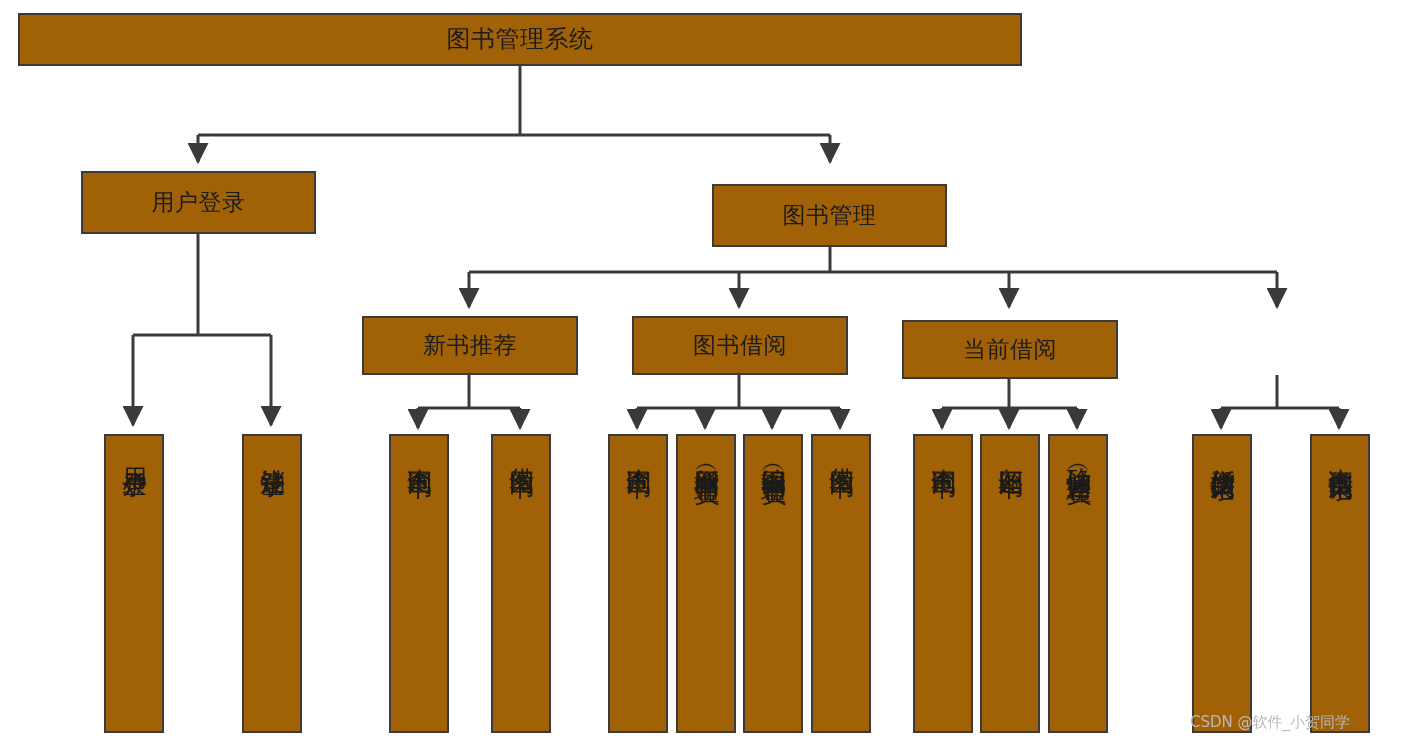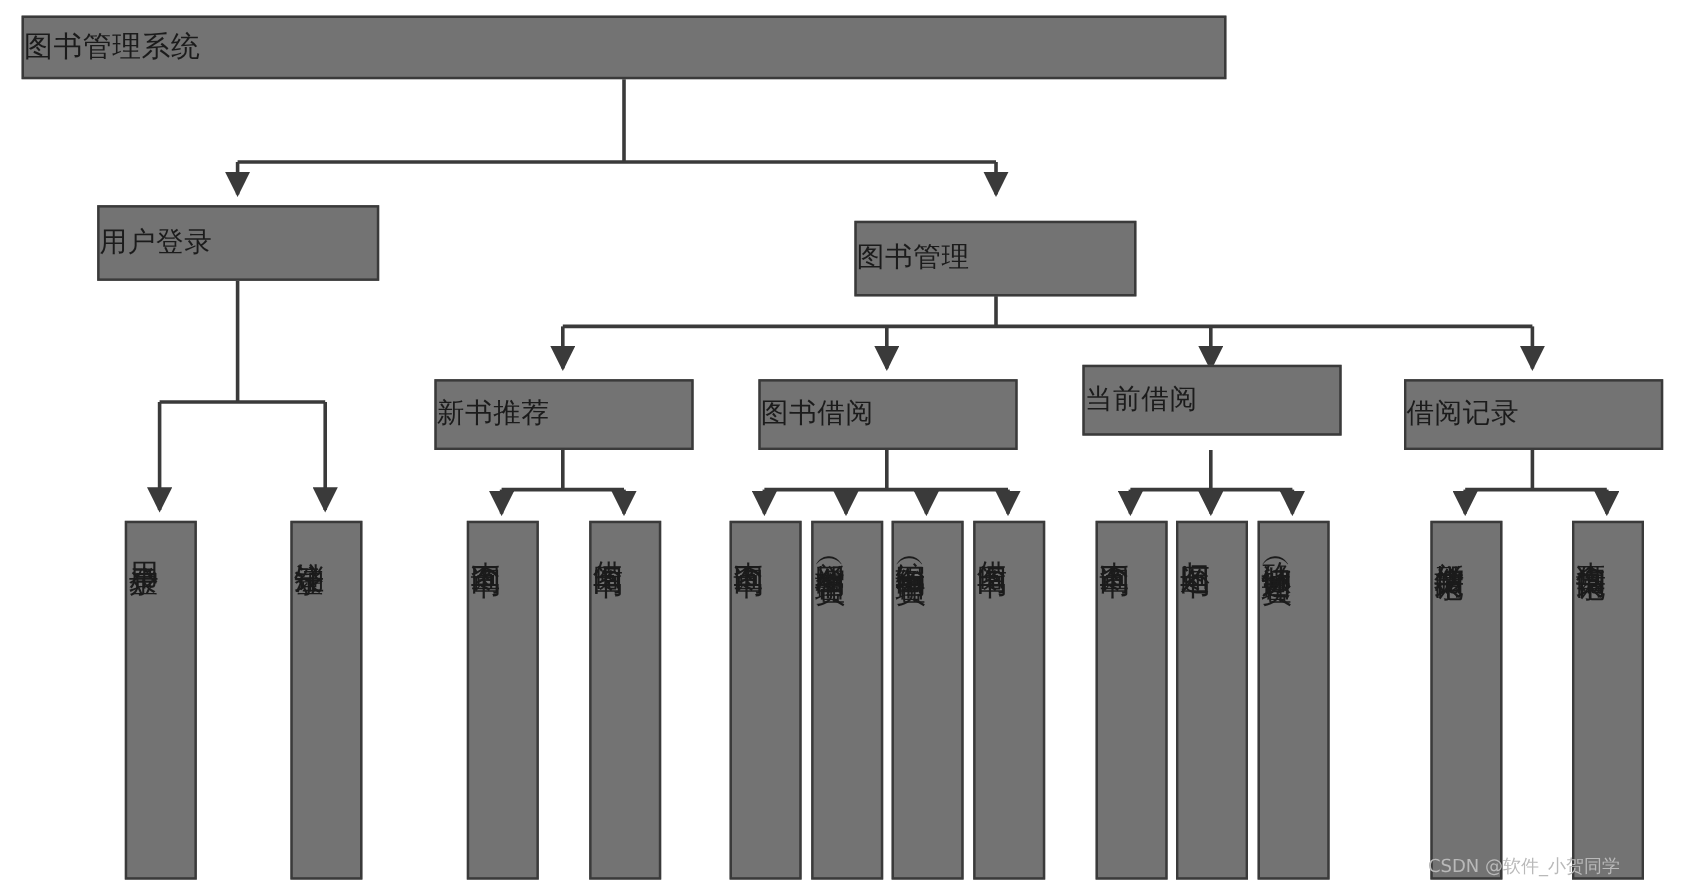--- a/index.html
+++ b/index.html
@@ -22,24 +22,25 @@
     position: absolute;
     left: 0;
     top: 0;
     width: 1405px;
     height: 747px;
     pointer-events: none;
   }
   .node {
     position: absolute;
     box-sizing: border-box;
-    background: #737373;
+    background: #a16207;
     border: 2.5px solid #3a3a3a;
     display: flex;
     align-items: center;
+    justify-content: center;
     color: #1b1b1b;
     z-index: 2;
   }
   .node .label {
     display: block;
     text-align: center;
     line-height: 1.18;
   }
   
   .node.horiz .label {
@@ -140,25 +141,22 @@
   <div class="node horiz" style="left:712px; top:184px; width:235px; height:63px;">
     <span class="label">图书管理</span>
   </div>
 
   <div class="node horiz" style="left:632px; top:316px; width:216px; height:59px;">
     <span class="label">图书借阅</span>
   </div>
   <div class="node horiz" style="left:362px; top:316px; width:216px; height:59px;">
     <span class="label">新书推荐</span>
   </div>
-  <div class="node horiz" style="left:902px; top:304px; width:216px; height:59px;">
+  <div class="node horiz" style="left:902px; top:320px; width:216px; height:59px;">
     <span class="label">当前借阅</span>
-  </div>
-  <div class="node horiz" style="left:1170px; top:316px; width:216px; height:59px;">
-    <span class="label">借阅记录</span>
   </div>
 
   <div class="node vert" style="left:104px; top:434px; width:60px; height:299px;">
     <span class="label">用户登录</span>
   </div>
   <div class="node vert" style="left:242px; top:434px; width:60px; height:299px;">
     <span class="label">注销登录</span>
   </div>
 
   <div class="node vert" style="left:389px; top:434px; width:60px; height:299px;">

